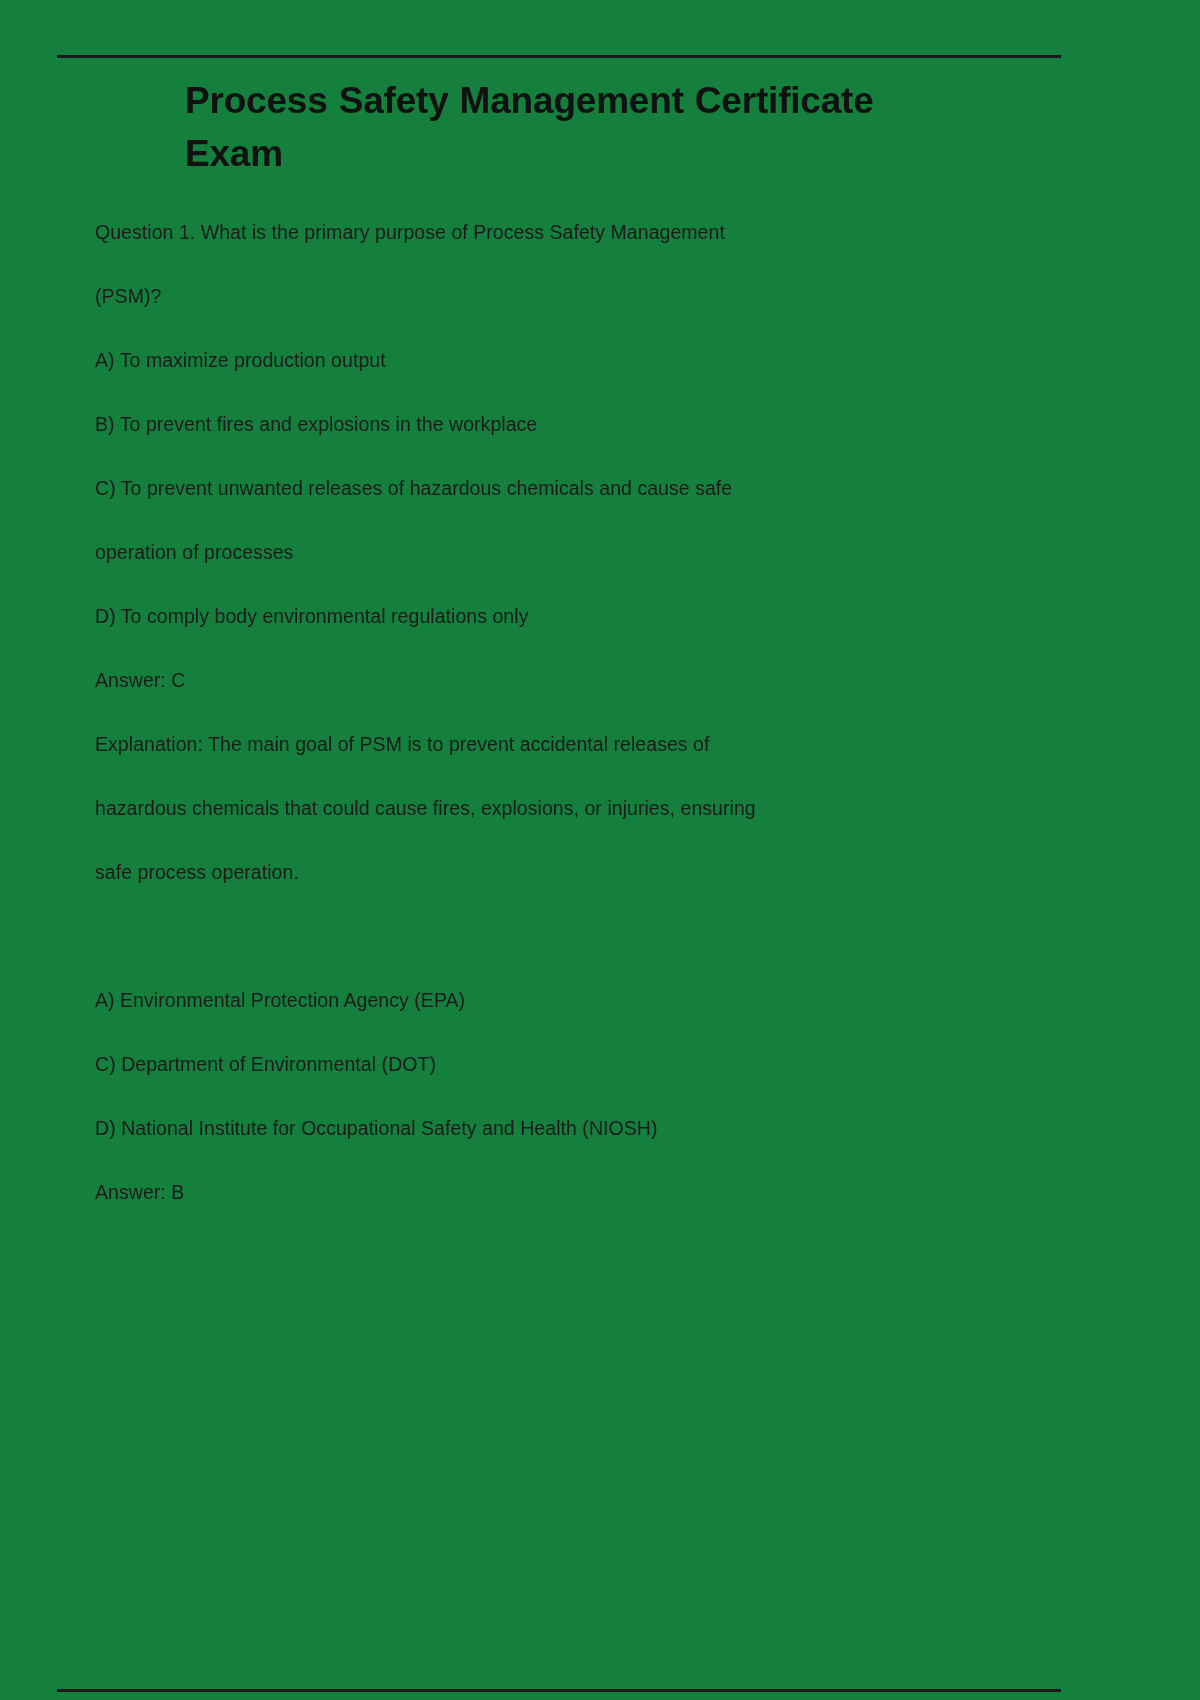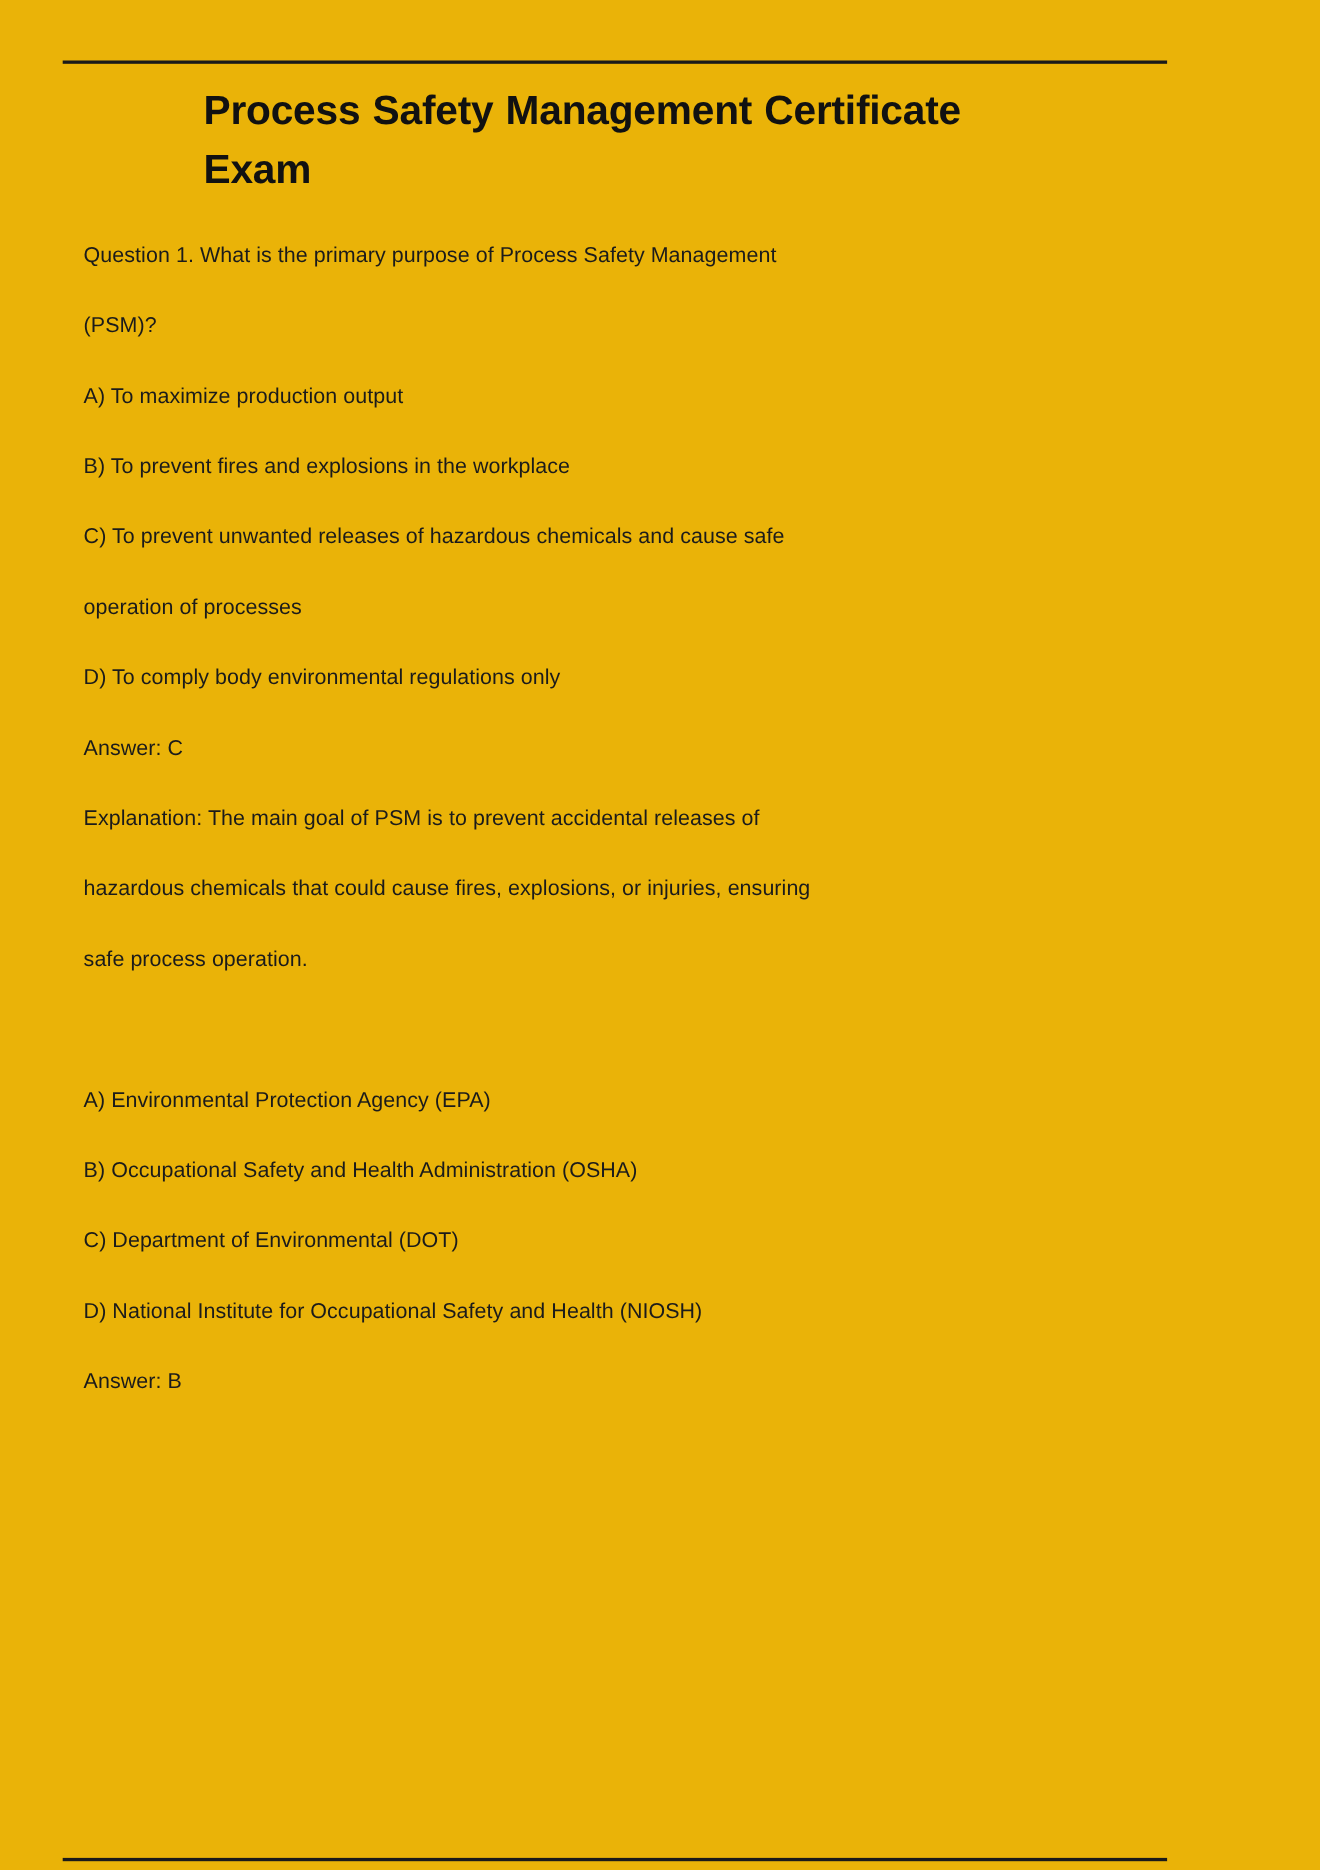--- a/index.html
+++ b/index.html
@@ -13,21 +13,21 @@
     overflow: hidden;
     font-family: "Liberation Sans", sans-serif;
     color: #000000;
     -webkit-font-smoothing: antialiased;
   }
 
   .page {
     position: relative;
     width: 1200px;
     height: 1700px;
-    background: #eab308;
+    background: #15803d;
     box-sizing: border-box;
   }
 
   
   .rule {
     position: absolute;
     left: 57px;
     width: 1004px;
     height: 3px;
     background: #1a1a1a;
@@ -49,21 +49,21 @@
     font-family: "Liberation Sans", sans-serif;
     font-size: 37px;
     font-weight: 700;
     line-height: 53px;
     letter-spacing: -0.2px;
     color: #111111;
     word-spacing: 1px;
   }
 
   .body-block {
-    margin-left: 76px;
+    margin-left: 95px;
     margin-top: 20px;
     width: 830px;
   }
 
   .para {
     font-size: 19.5px;
     line-height: 64px;
     color: #1b1b1b;
     white-space: pre-wrap;
     letter-spacing: 0.05px;
@@ -95,21 +95,20 @@
 operation of processes</p>
       <p class="para">D) To comply body environmental regulations only</p>
       <p class="para">Answer: C</p>
       <p class="para">Explanation: The main goal of PSM is to prevent accidental releases of
 hazardous chemicals that could cause fires, explosions, or injuries, ensuring
 safe process operation.</p>
 
       <div class="spacer-line"></div>
 
       <p class="para">A) Environmental Protection Agency (EPA)</p>
-      <p class="para">B) Occupational Safety and Health Administration (OSHA)</p>
       <p class="para">C) Department of Environmental (DOT)</p>
       <p class="para">D) National Institute for Occupational Safety and Health (NIOSH)</p>
       <p class="para">Answer: B</p>
 
     </div>
   </div>
 
   <div class="rule rule-bottom"></div>
 
 </div>

